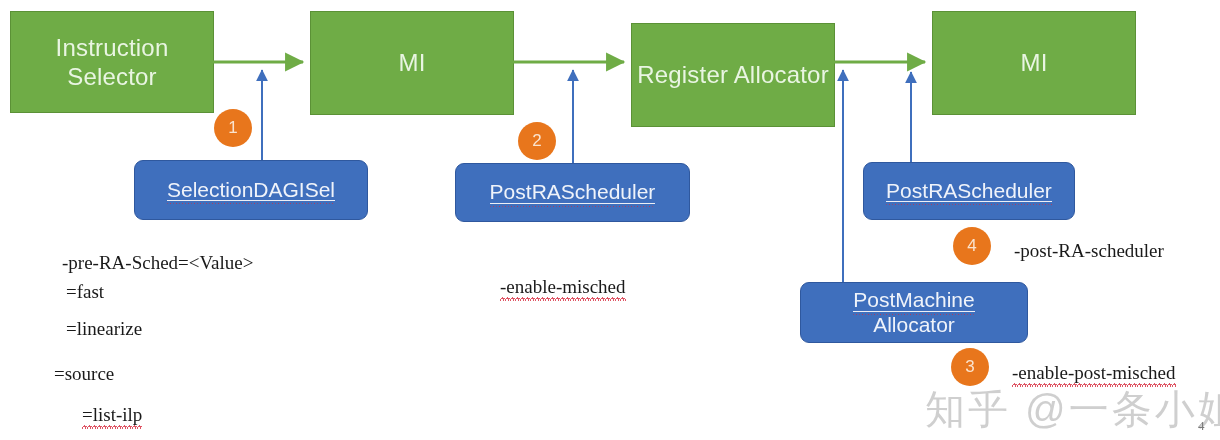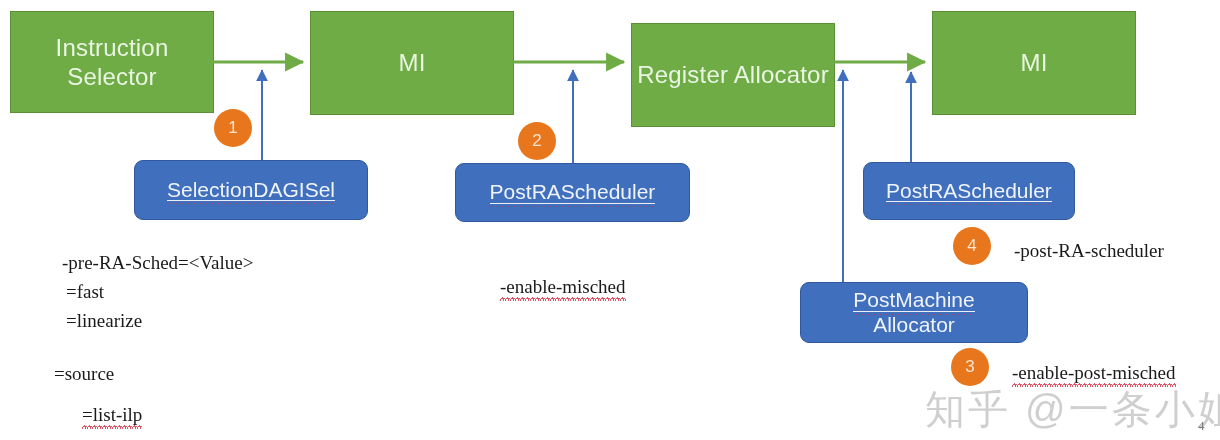--- a/index.html
+++ b/index.html
@@ -116,21 +116,21 @@
   </div>
   <div class="circ" style="left:951px;top:348px;width:38px;height:38px;">
     <span>3</span>
   </div>
   <div class="circ" style="left:953px;top:227px;width:38px;height:38px;">
     <span>4</span>
   </div>
 
   <div class="txt" style="left:62px;top:252px;">-pre-RA-Sched=&lt;Value&gt;</div>
   <div class="txt" style="left:66px;top:281px;">=fast</div>
-  <div class="txt" style="left:66px;top:310px;">=linearize</div>
+  <div class="txt" style="left:66px;top:318px;">=linearize</div>
   <div class="txt" style="left:54px;top:363px;">=source</div>
   <div class="txt" style="left:66px;top:404px;margin-left:16px;">
     <span class="sq"><span>=list-ilp</span></span>
   </div>
 
   <div class="txt" style="left:500px;top:276px;">
     <span class="sq"><span>-enable-misched</span></span>
   </div>
 
   <div class="txt" style="left:1014px;top:240px;">-post-RA-scheduler</div>

